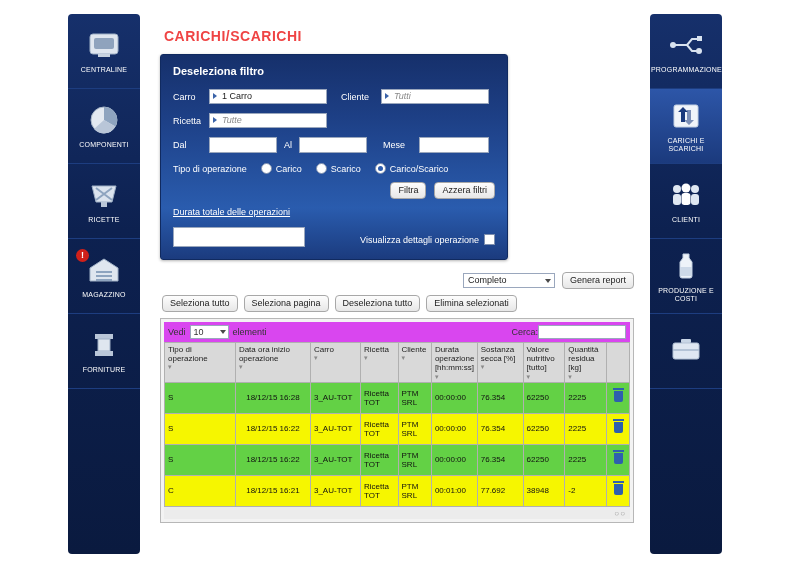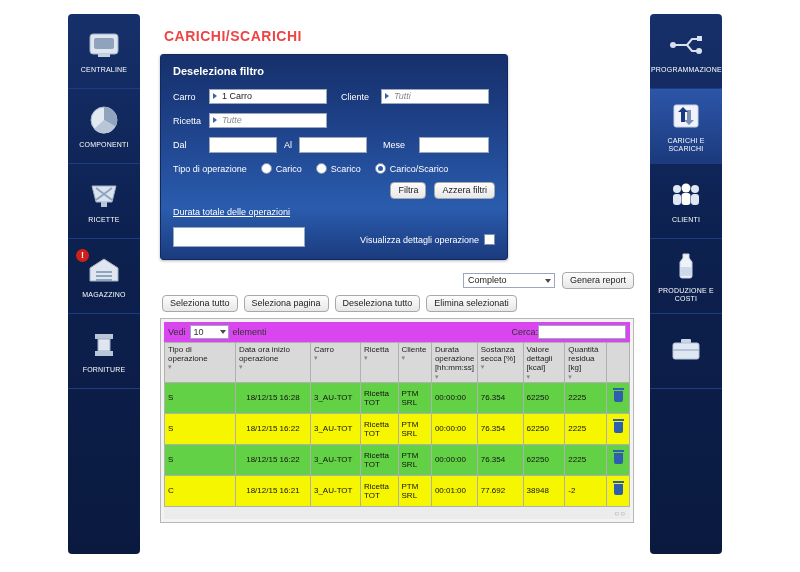--- a/index.html
+++ b/index.html
@@ -539,21 +539,21 @@
       </colgroup>
       <thead>
         <tr>
           <th><span>Tipo di operazione</span><span class="sortmark">▾</span></th>
           <th><span>Data ora inizio operazione</span><span class="sortmark">▾</span></th>
           <th><span>Carro</span><span class="sortmark">▾</span></th>
           <th><span>Ricetta</span><span class="sortmark">▾</span></th>
           <th><span>Cliente</span><span class="sortmark">▾</span></th>
           <th><span>Durata operazione [hh:mm:ss]</span><span class="sortmark">▾</span></th>
           <th><span>Sostanza secca [%]</span><span class="sortmark">▾</span></th>
-          <th><span>Valore dettagli [kcal]</span><span class="sortmark">▾</span></th>
+          <th><span>Valore nutritivo [tutto]</span><span class="sortmark">▾</span></th>
           <th><span>Quantità residua [kg]</span><span class="sortmark">▾</span></th>
           <th><span></span></th>
         </tr>
       </thead>
       <tbody>
         <tr class="r-green">
           <td>S</td>
           <td class="center">18/12/15 16:28</td>
           <td>3_AU-TOT</td>
           <td>Ricetta TOT</td>

